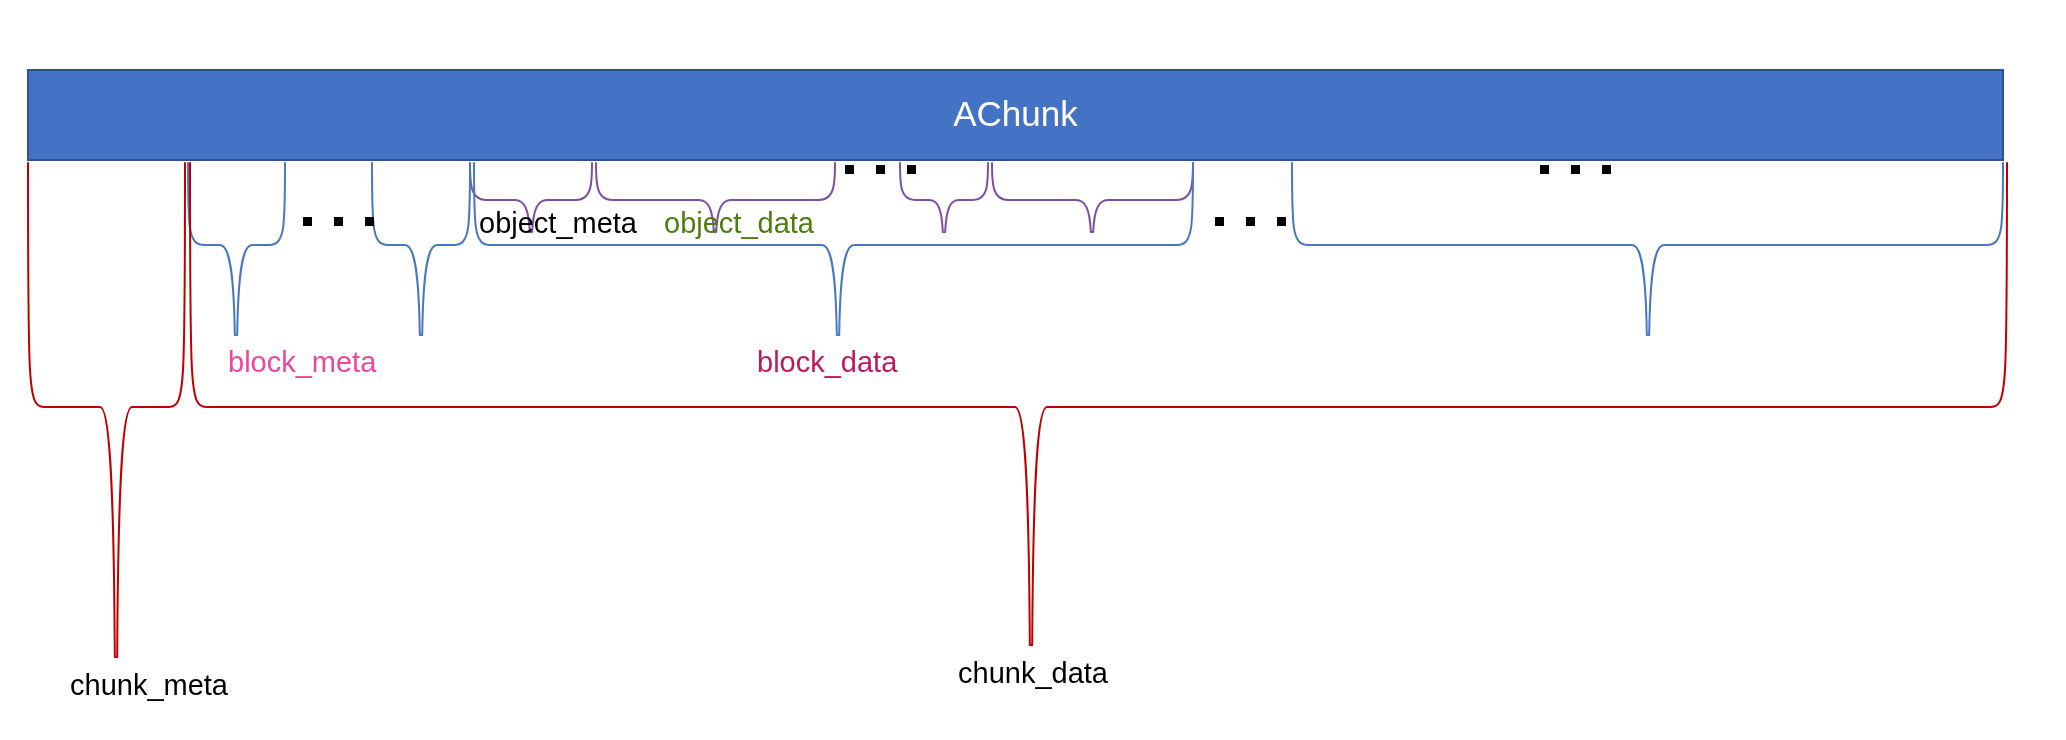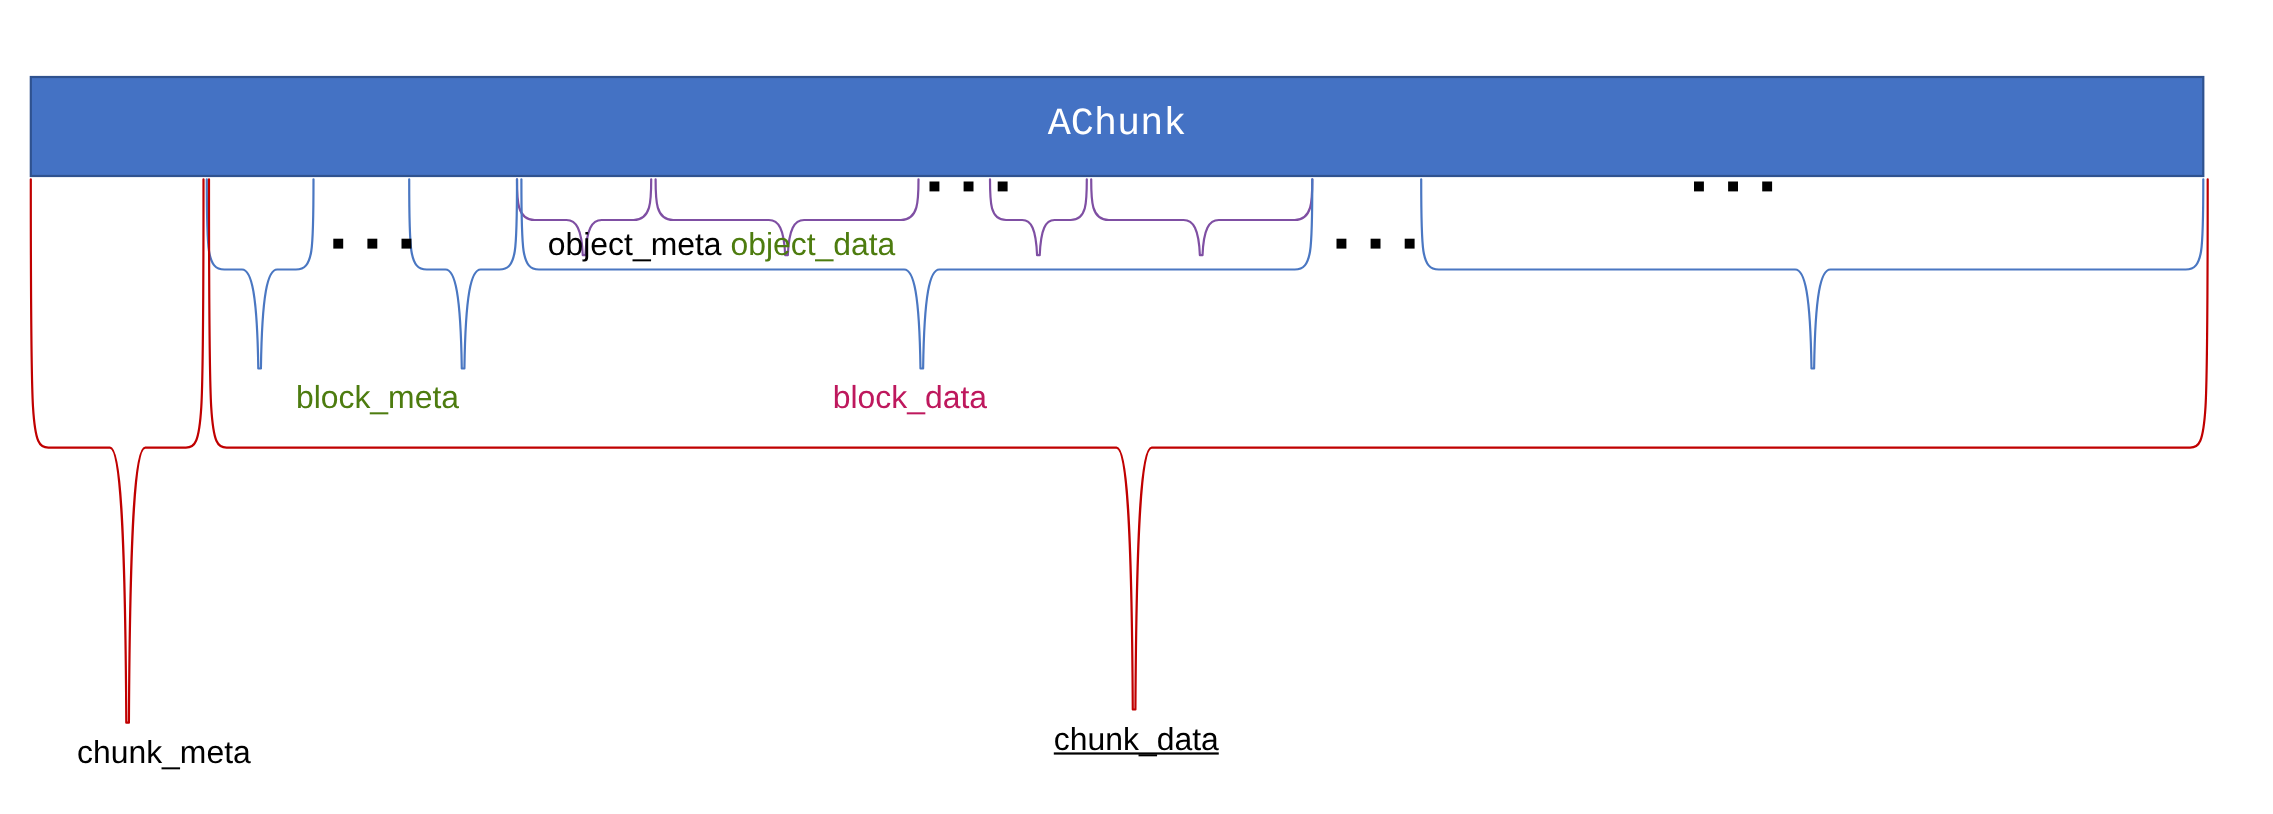--- a/index.html
+++ b/index.html
@@ -1,20 +1,20 @@
 <!DOCTYPE html>
 <html><head>
 <meta charset="utf-8">
 <style>
   html,body{margin:0;padding:0;background:#ffffff;}
   body{width:2066px;height:740px;overflow:hidden;font-family:"Liberation Sans",sans-serif;}
   #stage{position:relative;width:2066px;height:740px;background:#fff;}
   #stage svg{position:absolute;left:0;top:0;width:2066px;height:740px;}
   .lbl{position:absolute;white-space:nowrap;color:#000;font-size:29px;line-height:1;font-family:"Liberation Sans",sans-serif;}
-  .title{position:absolute;color:#fff;font-size:35px;line-height:1;font-family:Liberation Mono, monospace;white-space:nowrap;}
+  .title{position:absolute;color:#fff;font-size:35px;line-height:1;font-family:Liberation Sans, sans-serif;white-space:nowrap;}
   .dots{position:absolute;display:flex;gap:22px;align-items:center;}
   .dots i{display:block;width:9px;height:9px;background:#000;}
 </style>
 </head>
 <body>
 
 <div id="stage">
 
   <svg id="braces" viewBox="0 0 2066 740" preserveAspectRatio="none">
       <rect x="28" y="70" width="1975" height="90" fill="#4472c4" stroke="#2f528f" stroke-width="2"></rect>
@@ -26,26 +26,26 @@
       <path d="M 372 163 C 372 227.4 372 245 388 245 L 405 245 C 413.8 245 418.8 267.5 419.8 335 L 422.2 335 C 423.2 267.5 428.2 245 437 245 L 454 245 C 470 245 470 227.4 470 163" fill="none" stroke="#4a77c2" stroke-width="2" stroke-linecap="round" stroke-linejoin="round"></path>
       <path d="M 474 163 C 474 227.4 474 245 490 245 L 822 245 C 830.8 245 835.8 267.5 836.8 335 L 839.2 335 C 840.2 267.5 845.2 245 854 245 L 1177 245 C 1193 245 1193 227.4 1193 163" fill="none" stroke="#4a77c2" stroke-width="2" stroke-linecap="round" stroke-linejoin="round"></path>
       <path d="M 1292 163 C 1292 227.4 1292 245 1308 245 L 1632 245 C 1640.8 245 1645.8 267.5 1646.8 335 L 1649.2 335 C 1650.2 267.5 1655.2 245 1664 245 L 1987 245 C 2003 245 2003 227.4 2003 163" fill="none" stroke="#4a77c2" stroke-width="2" stroke-linecap="round" stroke-linejoin="round"></path>
       <path d="M 28 163 C 28 389.4 28 407 44 407 L 100 407 C 108.8 407 113.8 469.5 114.8 657 L 117.2 657 C 118.2 469.5 123.2 407 132 407 L 169 407 C 185 407 185 389.4 185 163" fill="none" stroke="#c00000" stroke-width="2" stroke-linecap="round" stroke-linejoin="round"></path>
       <path d="M 190 163 C 190 389.4 190 407 206 407 L 1015 407 C 1023.8 407 1028.8 466.5 1029.8 645 L 1032.2 645 C 1033.2 466.5 1038.2 407 1047 407 L 1991 407 C 2007 407 2007 389.4 2007 163" fill="none" stroke="#c00000" stroke-width="2" stroke-linecap="round" stroke-linejoin="round"></path>
     </svg>
 
   <div class="title" id="header-title" style="left: 28px; top: 96px; width: 1975px; text-align: center;">AChunk</div>
 
   <div id="labels">
-      <div class="lbl" style="left: 498px; top: 209px; font-size: 29px; color: rgb(0, 0, 0);">object_meta</div>
+      <div class="lbl" style="left: 479px; top: 209px; font-size: 29px; color: rgb(0, 0, 0);">object_meta</div>
       <div class="lbl" style="left: 664px; top: 209px; font-size: 29px; color: #4d7c0f;">object_data</div>
-      <div class="lbl" style="left: 228px; top: 348px; font-size: 29px; color: #4d7c0f; margin-left: 41px;">block_meta</div>
+      <div class="lbl" style="left: 228px; top: 348px; font-size: 29px; color: #ec4899;">block_meta</div>
       <div class="lbl" style="left: 757px; top: 348px; font-size: 29px; color: #be185d;">block_data</div>
       <div class="lbl" style="left: 46px; top: 671px; font-size: 29px; color: rgb(0, 0, 0); margin-left: 24px;">chunk_meta</div>
-      <div class="lbl" style="left: 958px; top: 659px; font-size: 29px; color: rgb(0, 0, 0); text-decoration: underline;">chunk_data</div>
+      <div class="lbl" style="left: 958px; top: 659px; font-size: 29px; color: rgb(0, 0, 0);">chunk_data</div>
     </div>
   <div id="ellipses">
       <div class="dots" style="left: 303px; top: 217px;">
         <i></i>
         <i></i>
         <i></i>
       </div>
       <div class="dots" style="left: 845px; top: 165px;">
         <i></i>
         <i></i>

